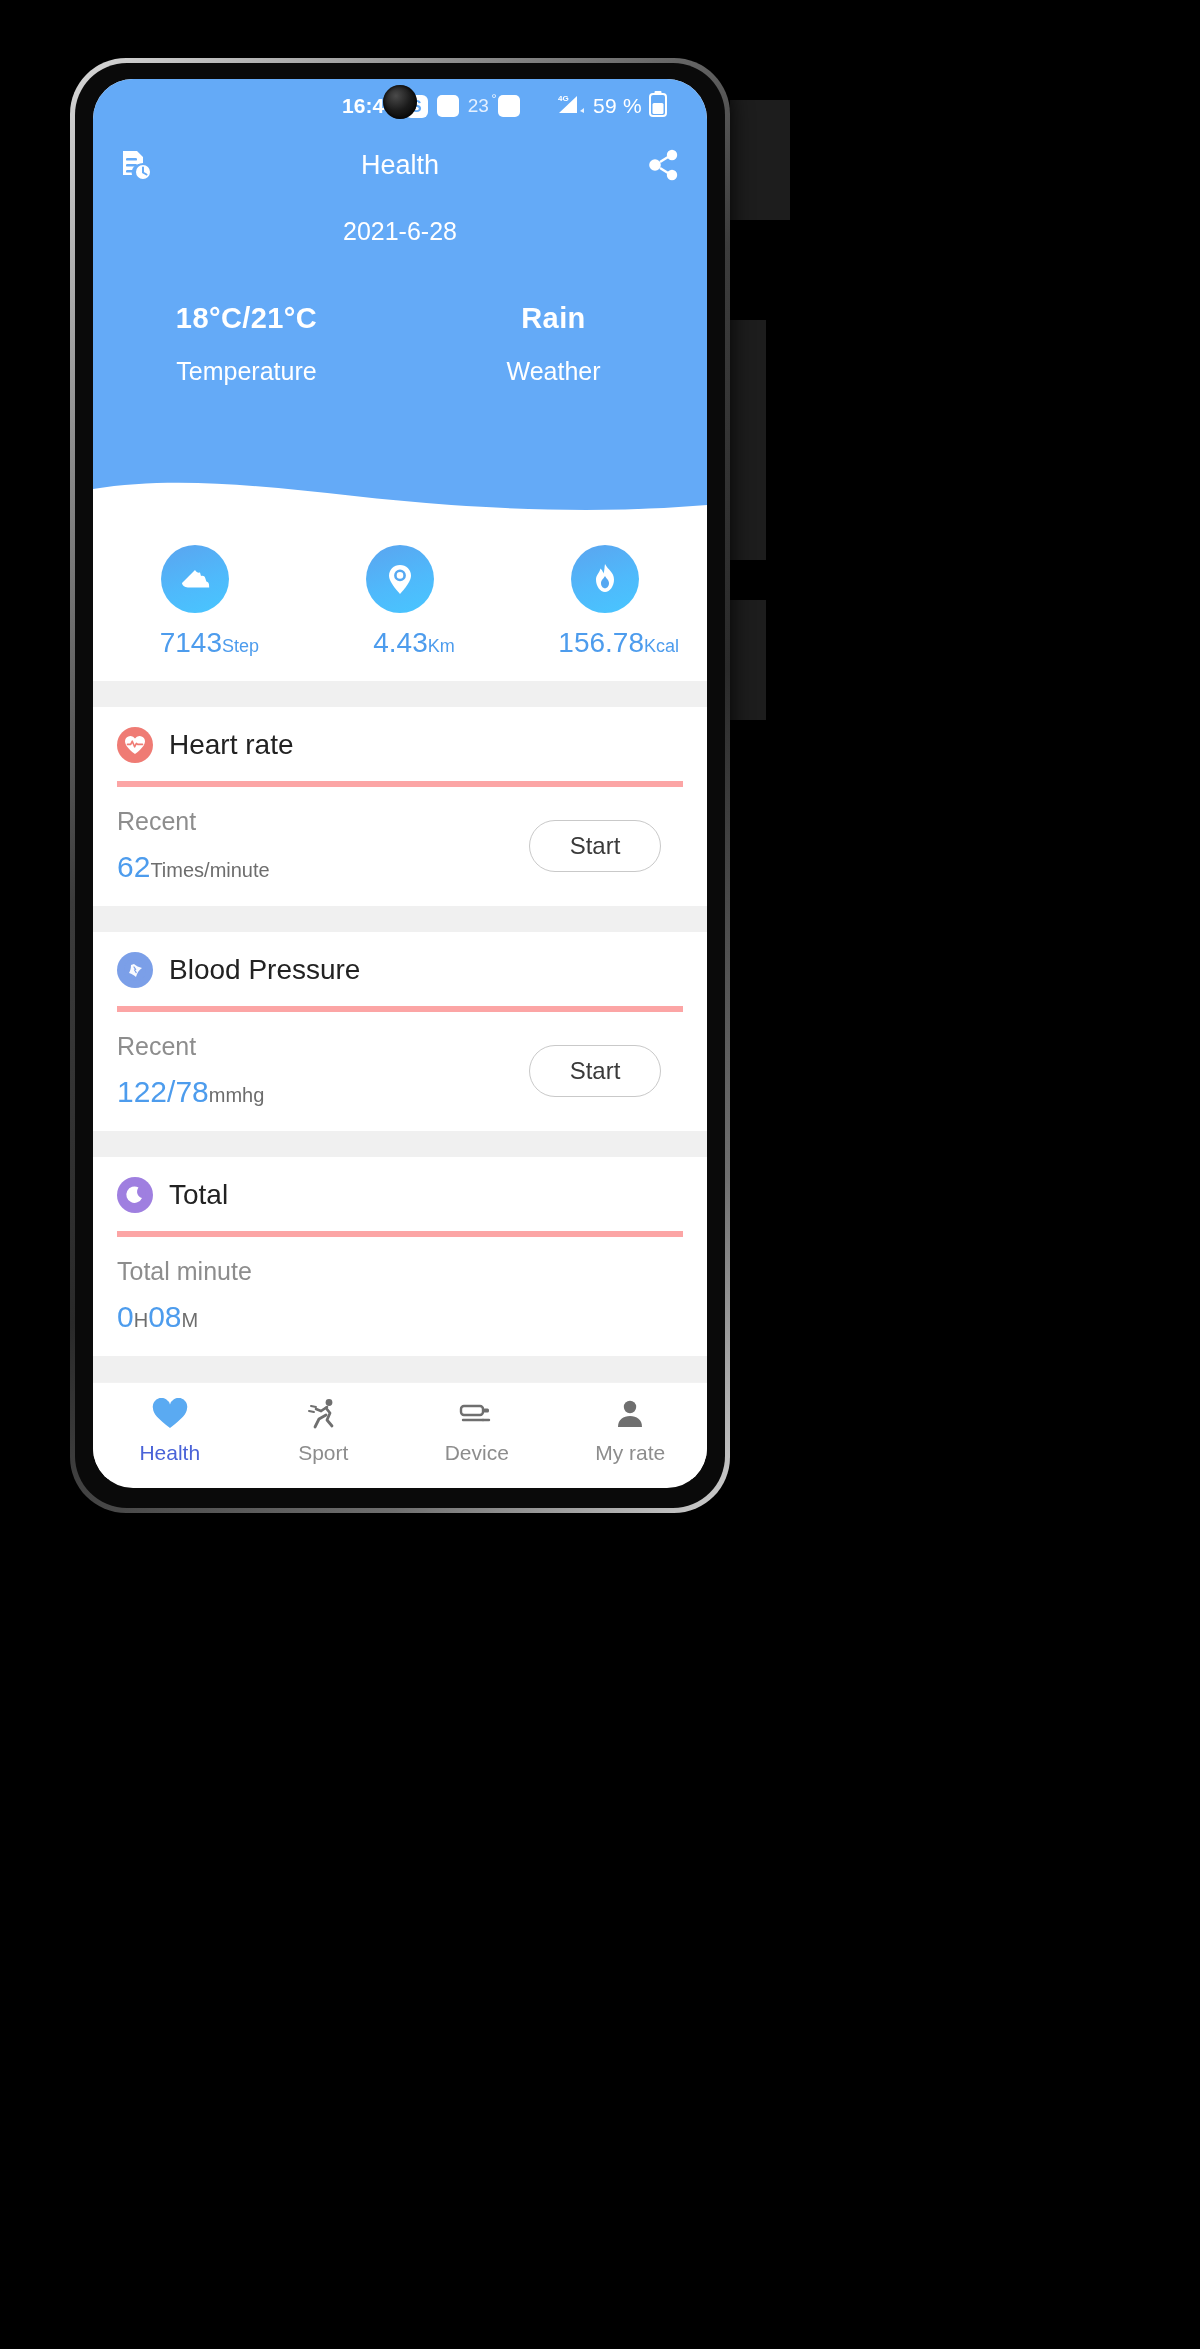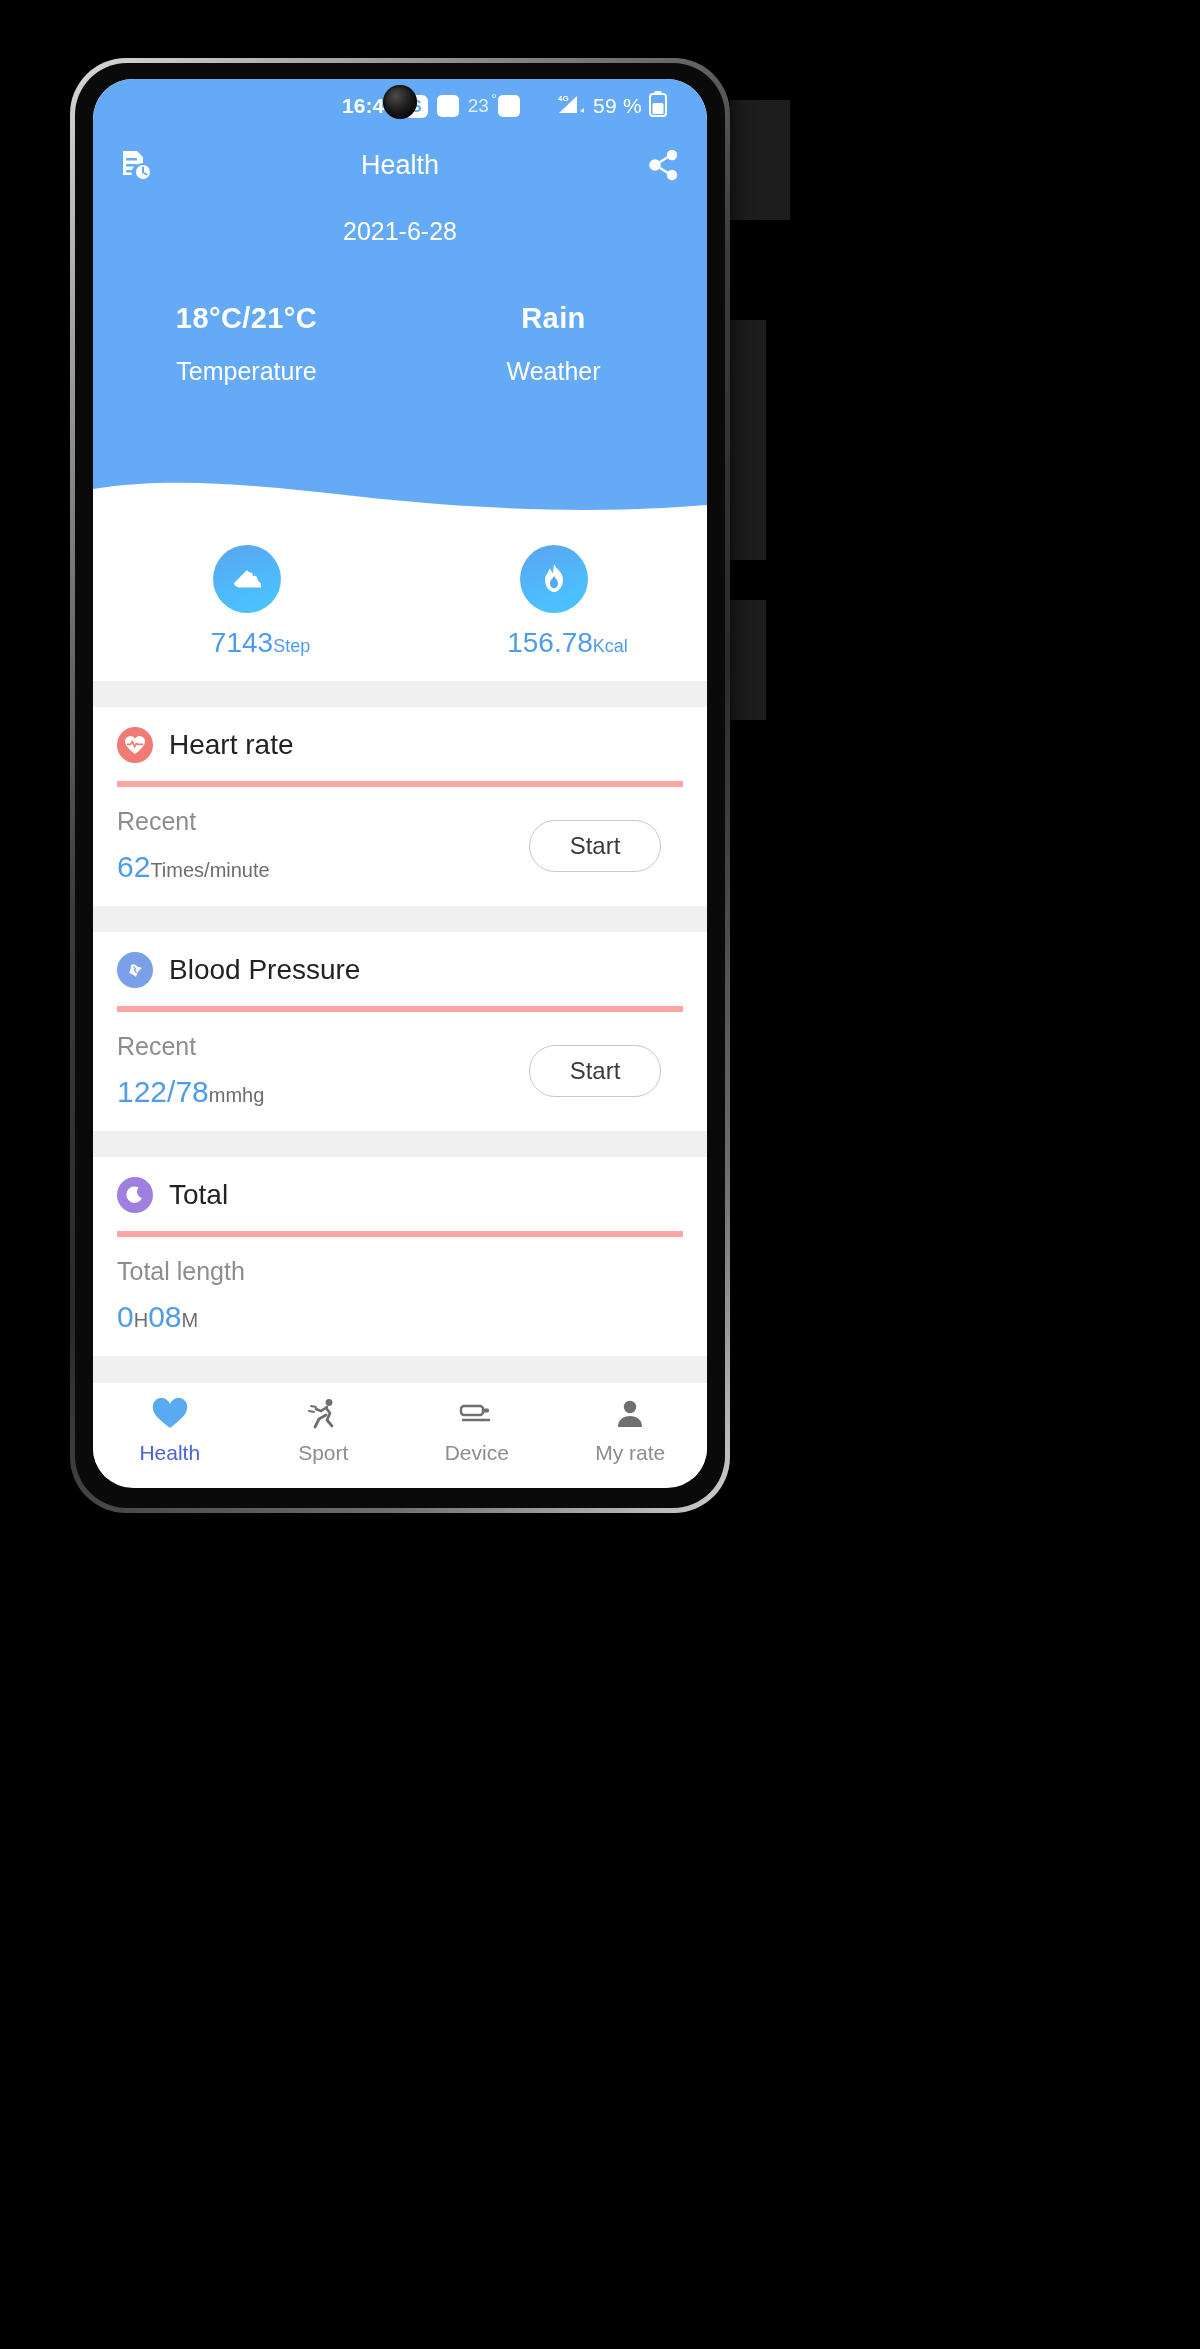--- a/index.html
+++ b/index.html
@@ -428,20 +428,31 @@
             <div class="stat-circle">
               <svg width="40" height="40" viewBox="0 0 40 40">
                 <path d="M7 24 L20 11 c1.5 2.5 3 3 5 2.6 l1 3.4 c2.5 -.6 3.6 .4 4.2 2 l1.2 3.4 c1.6 .4 2.4 1.4 2.6 3 l.2 3 H13 c-3.6 0 -6 -2.2 -6 -4.4 z" fill="#ffffff"></path>
               </svg>
             </div>
             <div class="stat-text">
               <span>7143</span><span class="unit">Step</span>
             </div>
           </div>
 
+          <div class="stat-cell">
+            <div class="stat-circle">
+              <svg width="40" height="40" viewBox="0 0 40 40">
+                <path d="M20 6 c-6.2 0 -11 4.7 -11 10.6 C9 24 20 35 20 35 s11 -11 11 -18.4 C31 10.7 26.2 6 20 6 z" fill="#ffffff"></path>
+                <circle cx="20" cy="16.4" r="4.6" fill="none" stroke="#55a8f2" stroke-width="2.6"></circle>
+              </svg>
+            </div>
+            <div class="stat-text">
+              <span>4.43</span><span class="unit">Km</span>
+            </div>
+          </div>
 
           <div class="stat-cell">
             <div class="stat-circle">
               <svg width="40" height="40" viewBox="0 0 40 40">
                 <path d="M20 5 c3 6 9 8 9 15.5 C29 27 24.9 33 20 33 s-9 -6 -9 -12.5 C11 16 14.5 14 15.5 9.5 c2.5 2.5 3 5 3 5 C19.6 11.5 19.4 8 20 5 z" fill="#ffffff"></path>
                 <path d="M20 17 c1.6 3 4 4 4 7.2 0 2.8 -1.8 5 -4 5 s-4 -2.2 -4 -5 C16 21 18.4 20 20 17 z" fill="#55a8f2"></path>
               </svg>
             </div>
             <div class="stat-text">
               <span>156.78</span><span class="unit">Kcal</span>
@@ -503,21 +514,21 @@
             <div class="card-icon icon-sleep">
               <svg width="24" height="24" viewBox="0 0 24 24">
                 <circle cx="12" cy="12" r="11" fill="#9f7fe0"></circle>
                 <path d="M15.5 4.5 A8.2 8.2 0 1 0 19 15 A6.6 6.6 0 0 1 15.5 4.5 z" fill="#ffffff"></path>
               </svg>
             </div>
             <div class="card-title">Total</div>
           </div>
           <div class="card-body">
             <div class="card-body-left">
-              <div class="body-label">Total length</div>
+              <div class="body-label">Total minute</div>
               <div class="body-value">
                 <span>0</span><span class="unit">H</span><span>08</span><span class="unit">M</span>
               </div>
             </div>
           </div>
         </div>
 
         <div class="gap-bar"></div>
 
         <div id="bottom-nav">

